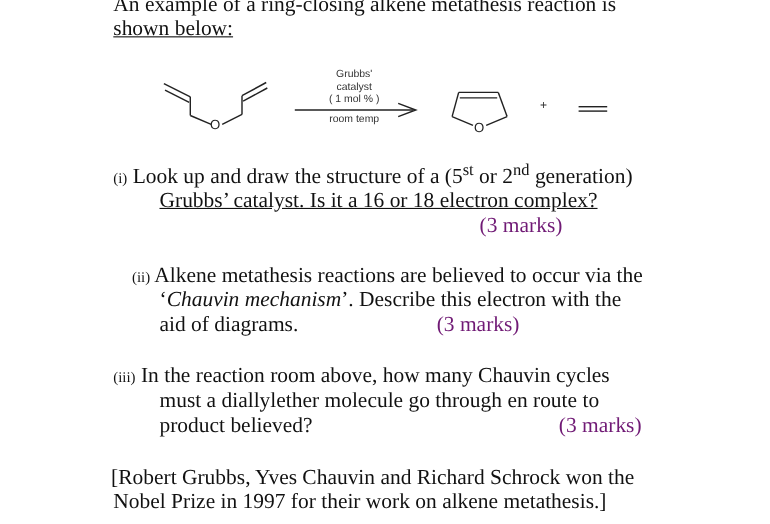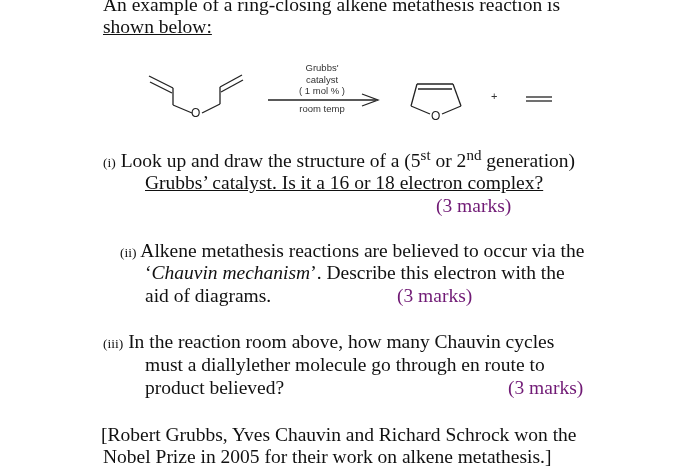--- a/index.html
+++ b/index.html
@@ -82,13 +82,13 @@
 
 <div class="abs line" style="left:103px; top:331px;">
   <span class="num">(iii)</span>
   <span>In the reaction room above, how many Chauvin cycles</span>
 </div>
 <div class="abs line" style="left:145px; top:354px;">must a diallylether molecule go through en route to</div>
 <div class="abs line" style="left:145px; top:377px;">product believed?</div>
 <div class="abs line marks" style="left:508px; top:377px;">(3 marks)</div>
 
 <div class="abs line" style="left:101px; top:424px;">[Robert Grubbs, Yves Chauvin and Richard Schrock won the</div>
-<div class="abs line" style="left:103px; top:446px;">Nobel Prize in 2005 for their work on alkene metathesis.]</div>
+<div class="abs line" style="left:103px; top:446px;">Nobel Prize in 1997 for their work on alkene metathesis.]</div>
 
 </body></html>

